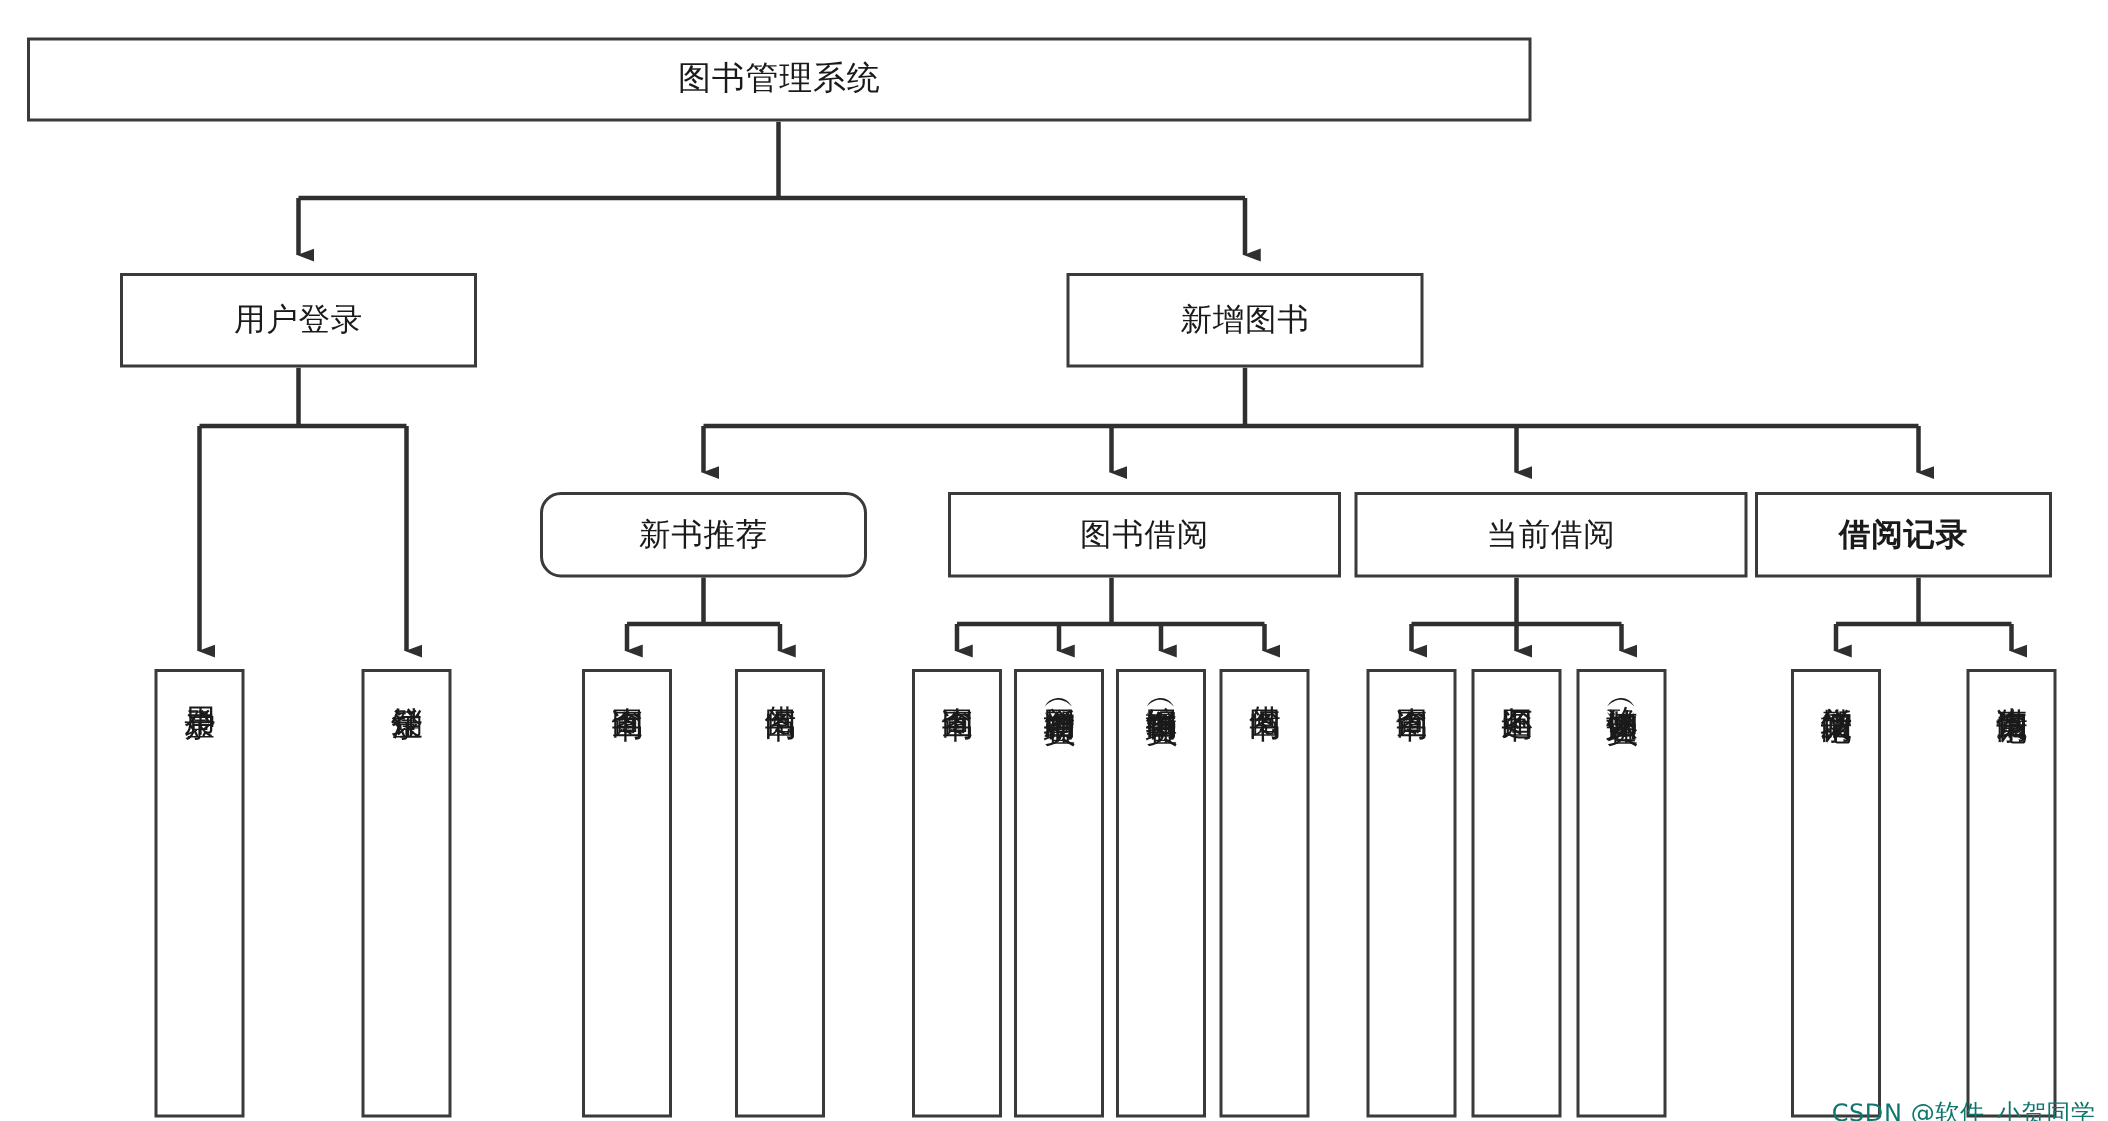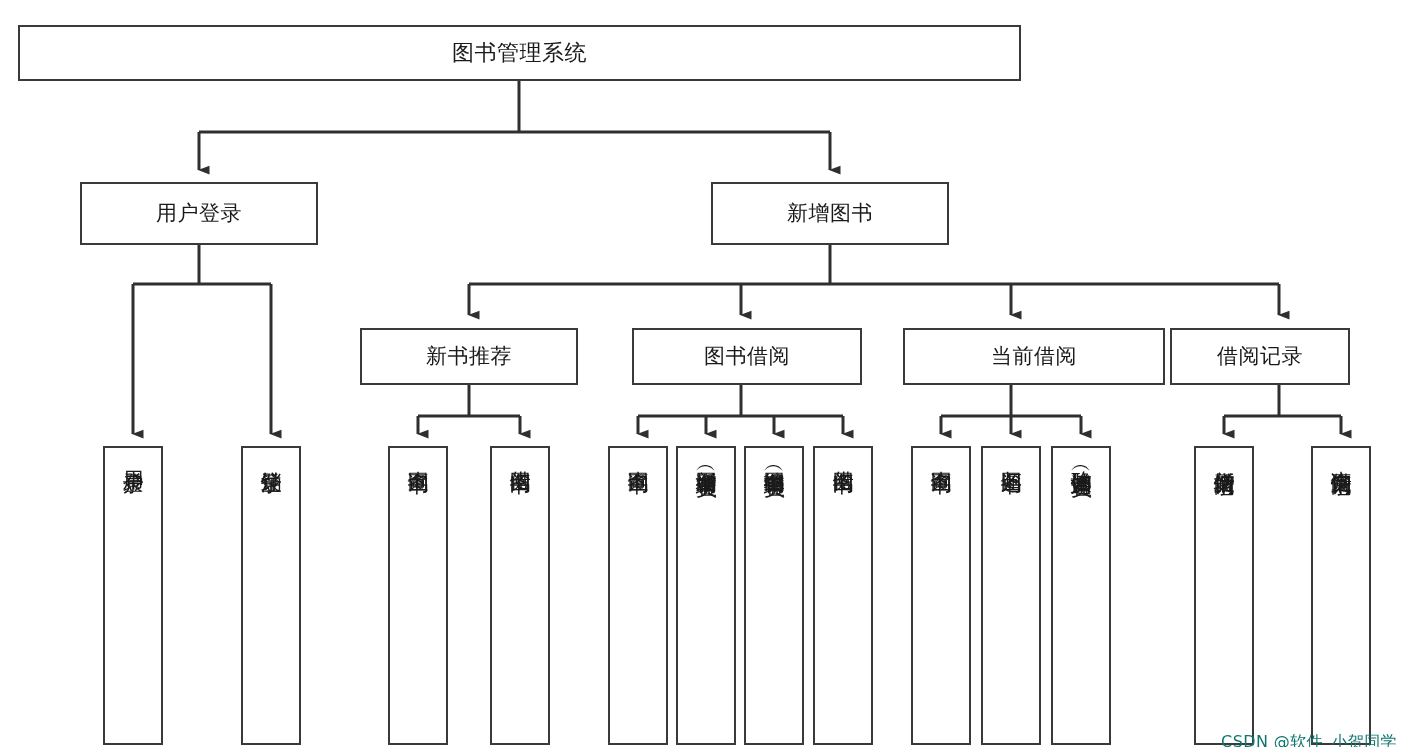--- a/index.html
+++ b/index.html
@@ -130,33 +130,33 @@
   </div>
 
   <div class="node horizontal" style="left:80px; top:170px; width:238px; height:63px;">
     <span class="node-label">用户登录</span>
   </div>
 
   <div class="node horizontal" style="left:711px; top:170px; width:238px; height:63px;">
     <span class="node-label">新增图书</span>
   </div>
 
-  <div class="node horizontal" style="left:360px; top:316px; width:218px; height:57px;">
+  <div class="node horizontal" style="left:360px; top:316px; width:218px; height:57px;border-radius:14px;">
     <span class="node-label">新书推荐</span>
   </div>
 
-  <div class="node horizontal" style="left:632px; top:316px; width:230px; height:57px;">
+  <div class="node horizontal" style="left:632px; top:316px; width:262px; height:57px;">
     <span class="node-label">图书借阅</span>
   </div>
 
   <div class="node horizontal" style="left:903px; top:316px; width:262px; height:57px;">
     <span class="node-label">当前借阅</span>
   </div>
 
-  <div class="node horizontal" style="left:1170px; top:316px; width:180px; height:57px;">
+  <div class="node horizontal" style="left:1170px; top:316px; width:198px; height:57px;font-weight:bold;">
     <span class="node-label">借阅记录</span>
   </div>
 
   <div class="node vertical" style="left:103px; top:434px; width:60px; height:299px;">
     <span class="node-label">用户登录</span>
   </div>
 
   <div class="node vertical" style="left:241px; top:434px; width:60px; height:299px;">
     <span class="node-label">注销登录</span>
   </div>

